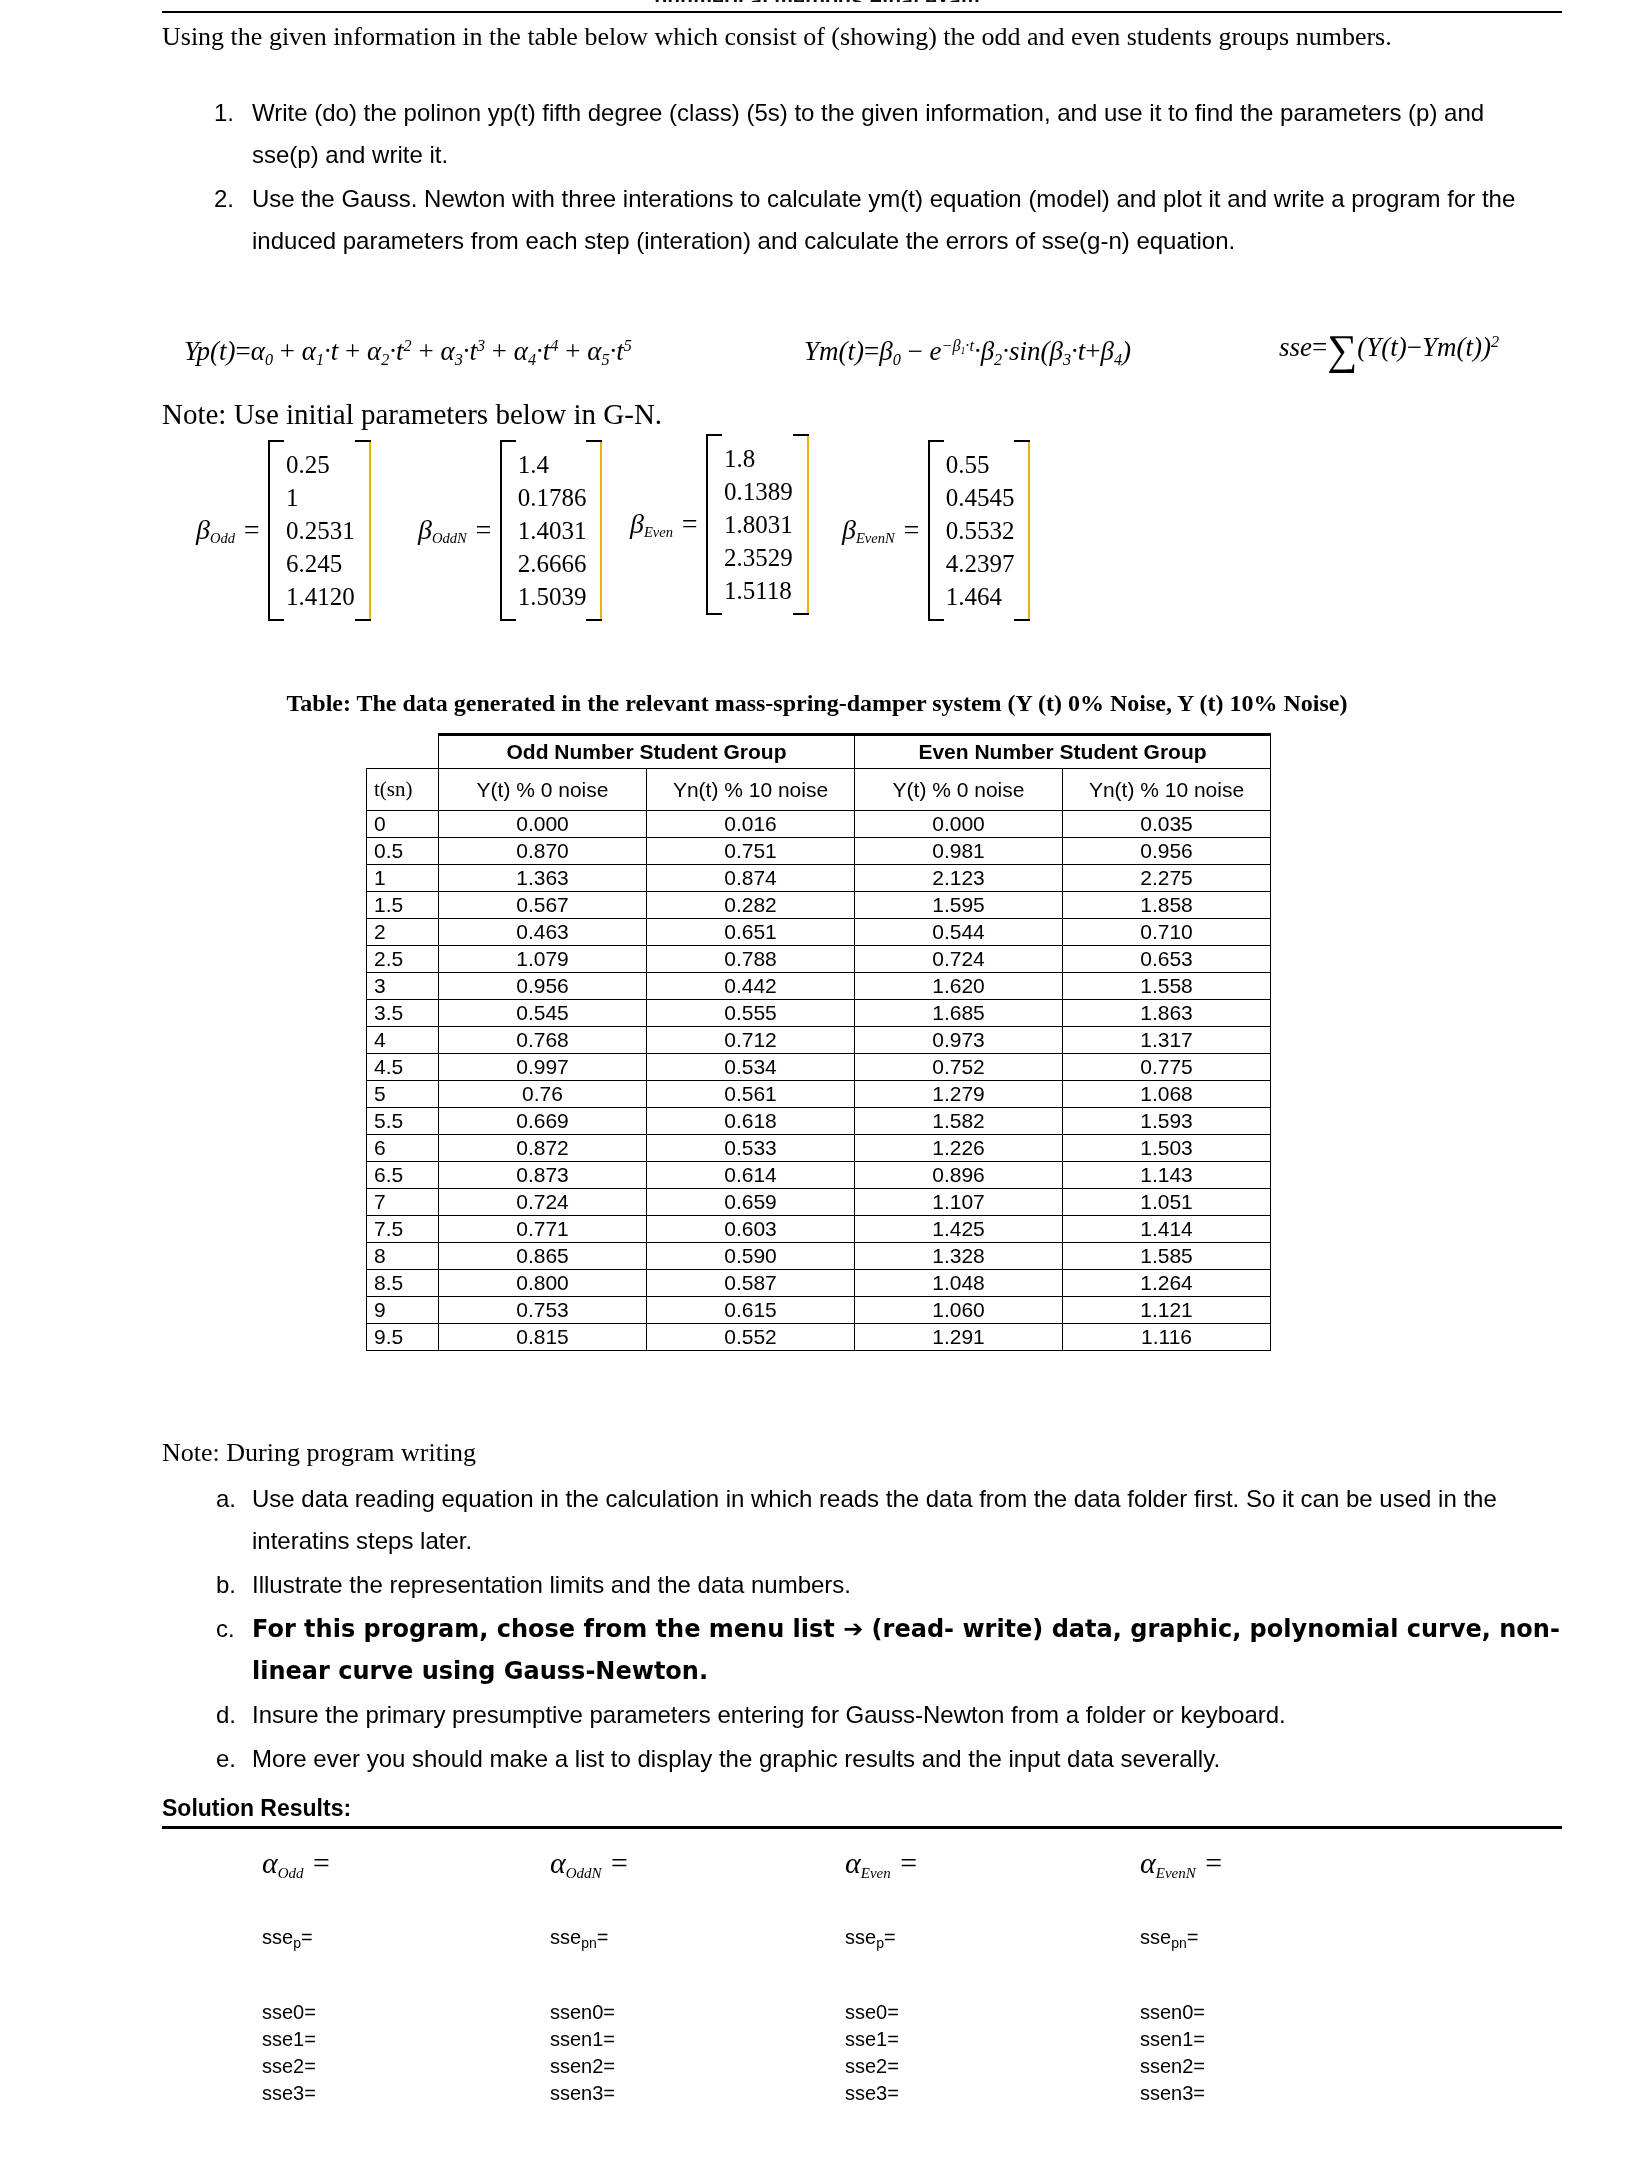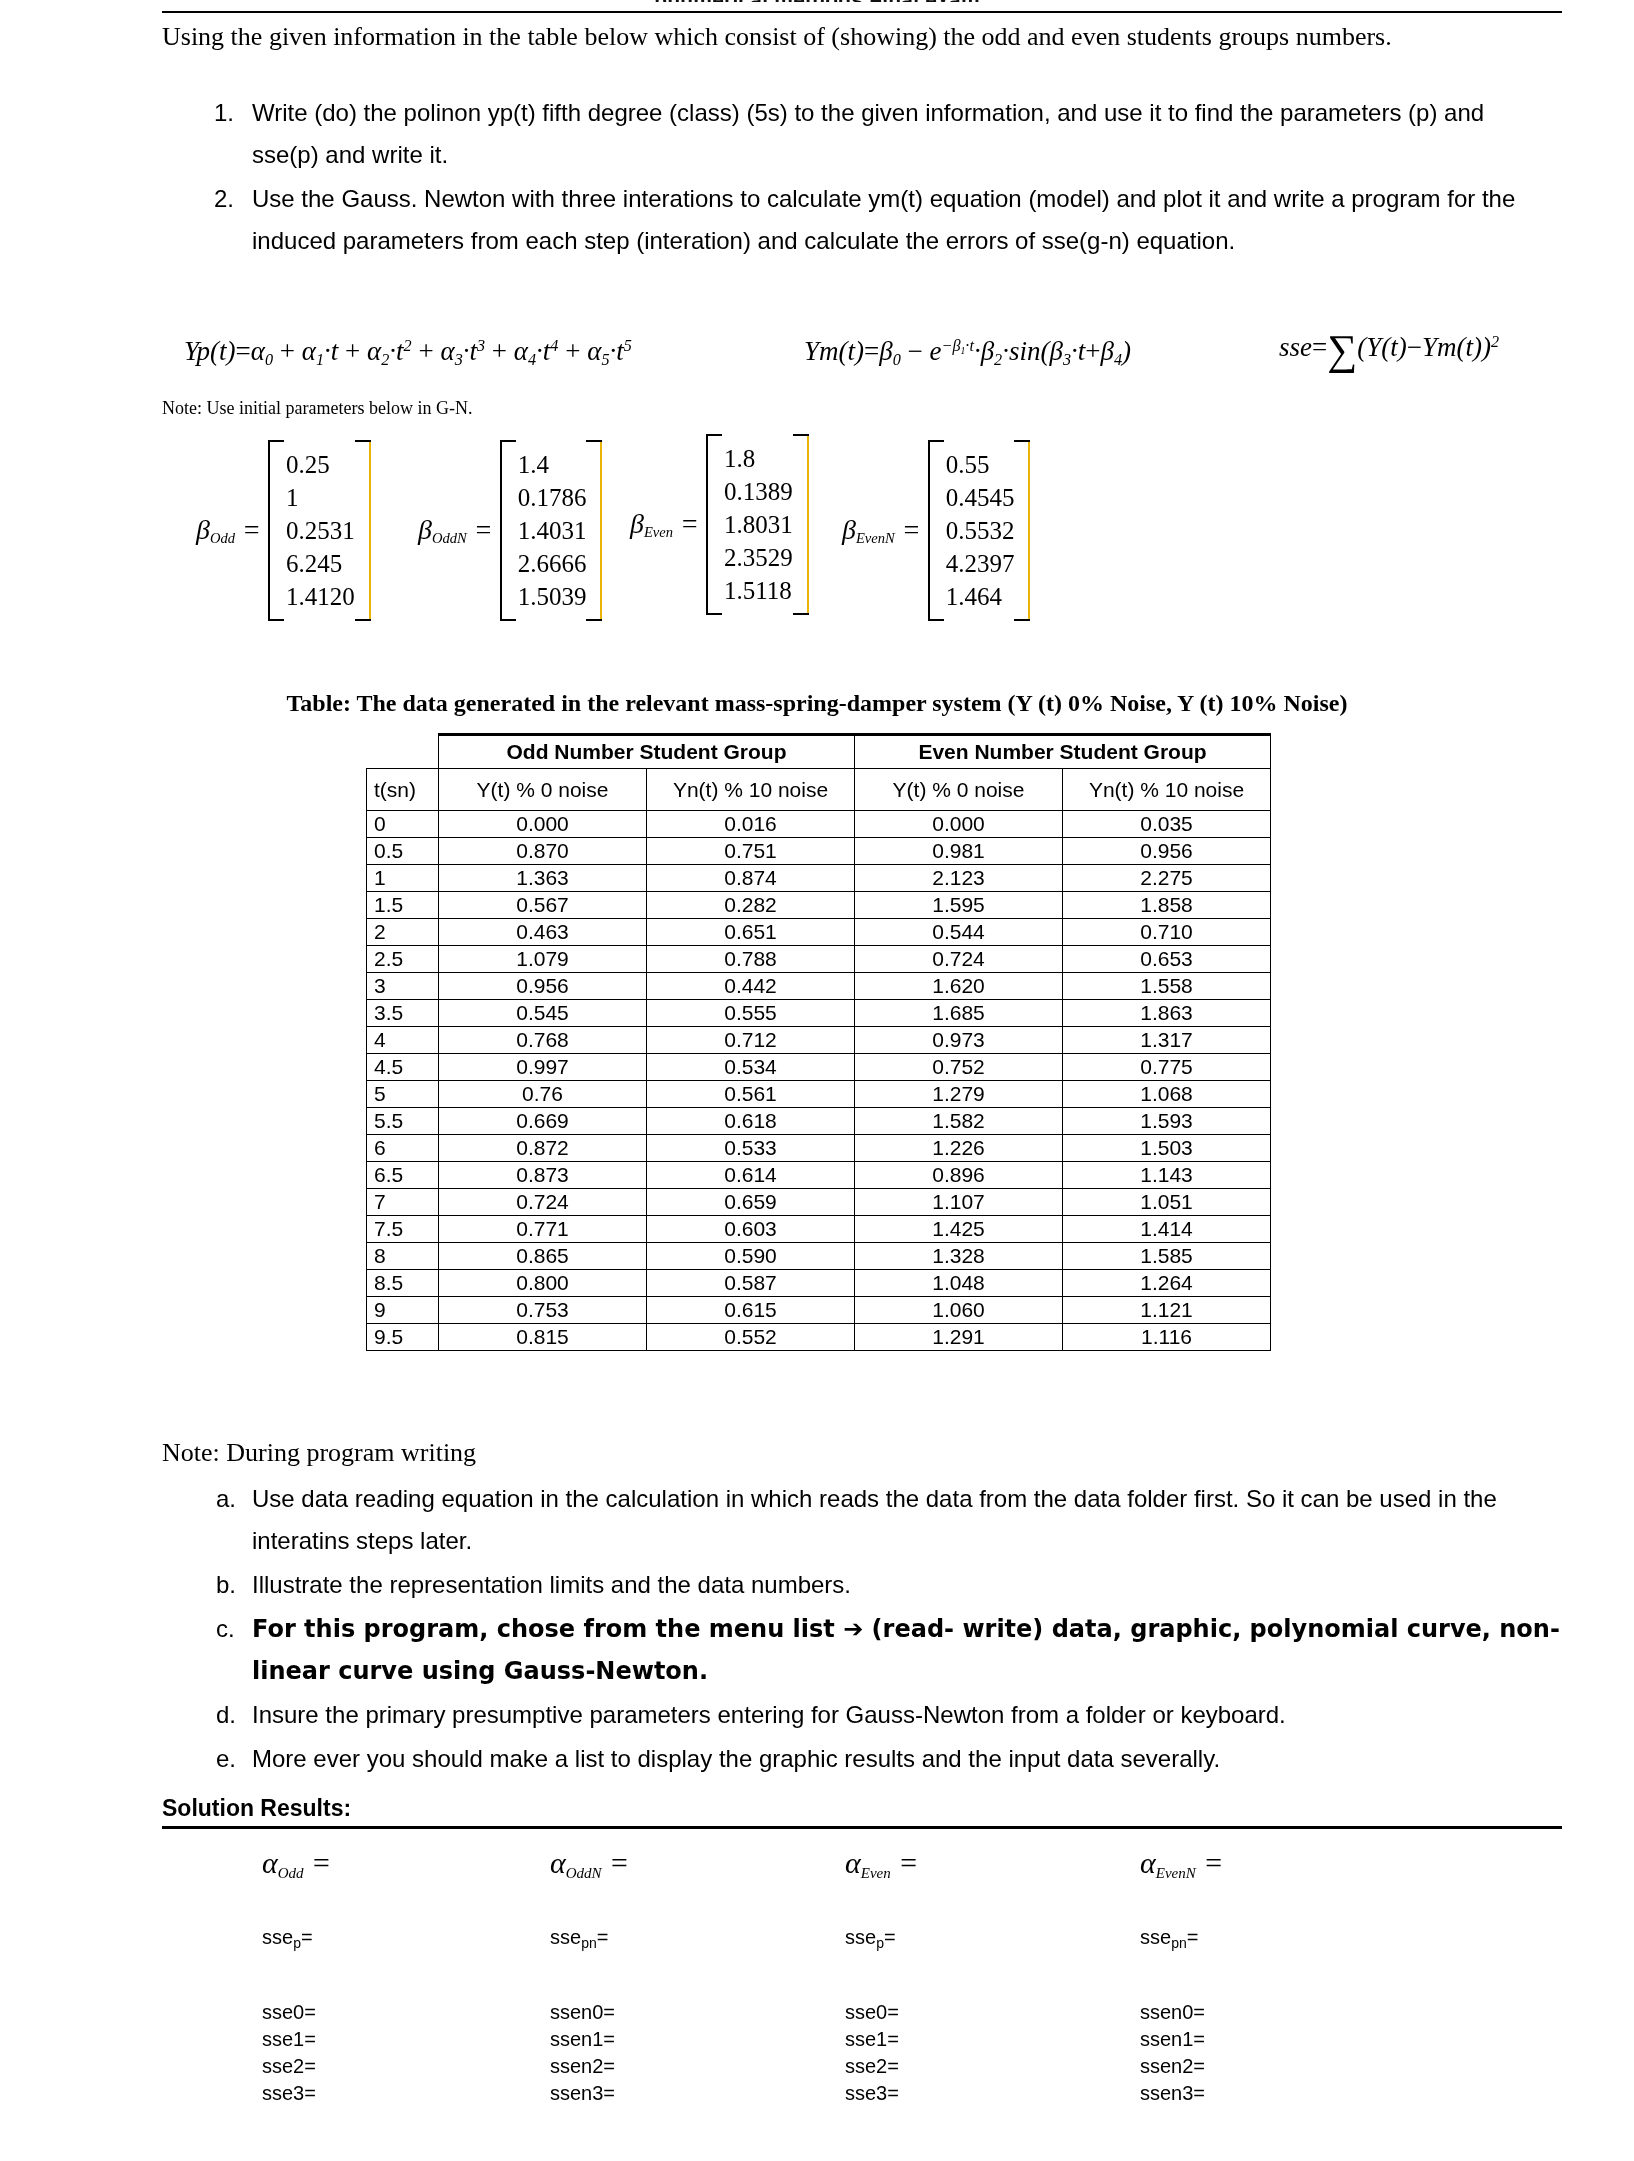--- a/index.html
+++ b/index.html
@@ -108,21 +108,21 @@
     font-size: 42px;
     font-style: normal;
     vertical-align: -0.2em;
     line-height: 0;
   }
 
   .note-init {
     position: absolute;
     left: 162px;
     top: 398px;
-    font-size: 18px;
+    font-size: 29px;
     font-family: "Liberation Serif", serif;
   }
 
   
   .matrices {
     position: absolute;
     left: 0;
     top: 440px;
     width: 1634px;
     height: 235px;
@@ -218,20 +218,21 @@
     font-weight: normal;
     text-align: center;
     height: 42px;
     font-size: 21px;
   }
   table.data thead th.tcol {
     font-weight: normal;
     text-align: left;
     padding-left: 7px;
     width: 72px;
+    font-family: Liberation Serif, serif;
   }
   table.data td.t {
     text-align: left;
     padding-left: 7px;
     width: 72px;
   }
   table.data td.v {
     text-align: center;
     width: 208px;
   }

